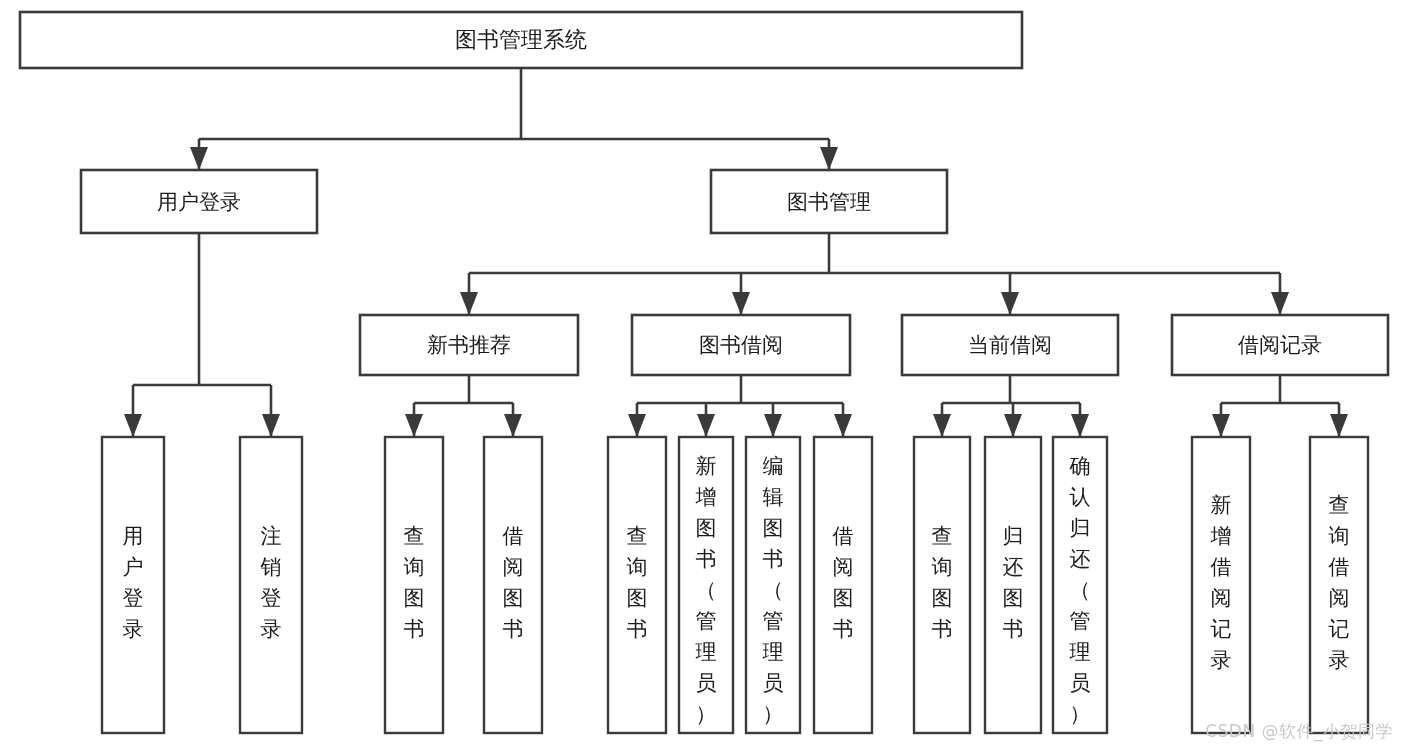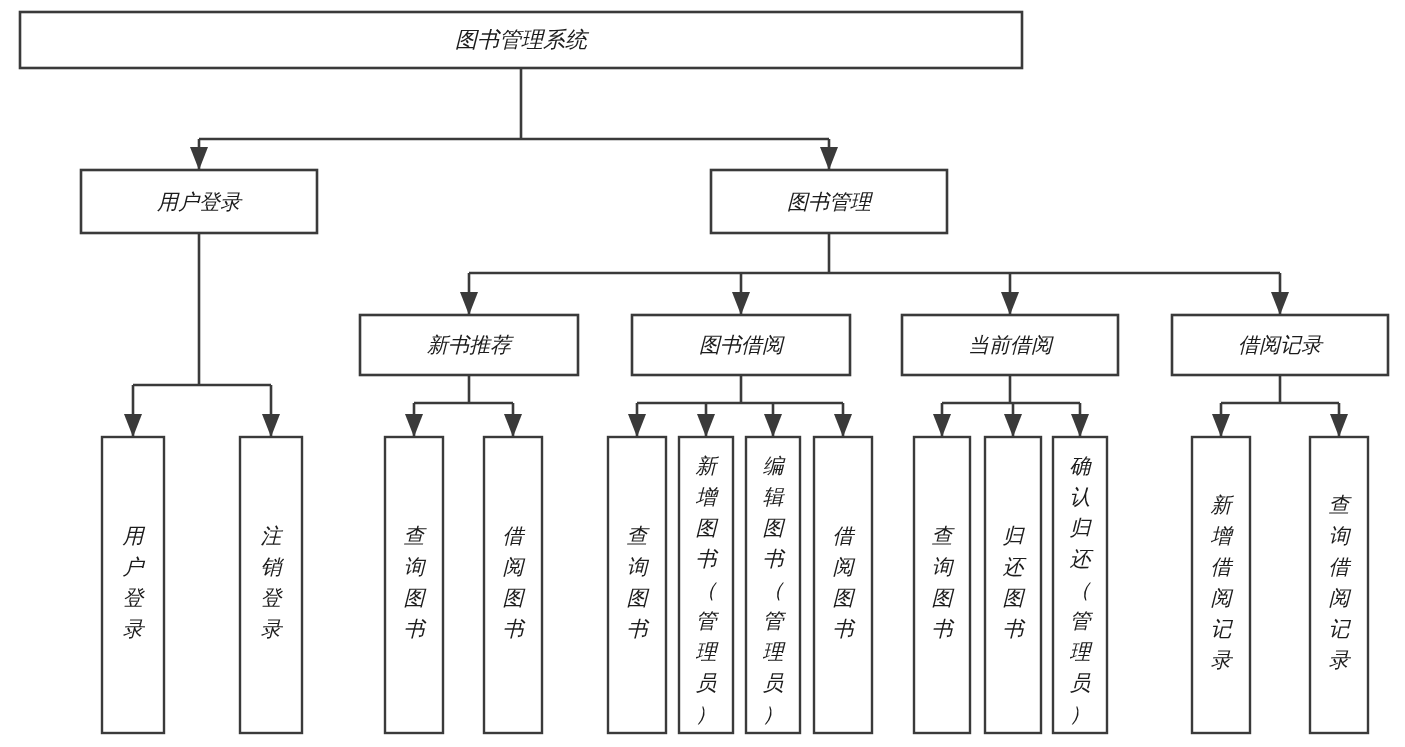--- a/index.html
+++ b/index.html
@@ -12,21 +12,20 @@
     height: 747px;
     font-family: "DejaVu Sans", "Liberation Sans", sans-serif;
     overflow: hidden;
     position: relative;
   }
   #chart-root {
     position: absolute;
     top: 0; left: 0;
     width: 1405px;
     height: 747px;
-    font-style: italic;
   }
   svg.flow {
     display: block;
     width: 1405px;
     height: 747px;
   }
   .node-box {
     fill: #ffffff;
     stroke: #3a3a3a;
     stroke-width: 2.6;
@@ -207,13 +206,14 @@
         <g>
           <rect x="1192" y="437" width="58" height="296" class="node-box leaf"></rect>
           <text x="1221" y="512" class="vlabel"><tspan x="1221" dy="0">新</tspan><tspan x="1221" dy="31">增</tspan><tspan x="1221" dy="31">借</tspan><tspan x="1221" dy="31">阅</tspan><tspan x="1221" dy="31">记</tspan><tspan x="1221" dy="31">录</tspan></text>
         </g>
         <g>
           <rect x="1310" y="437" width="58" height="296" class="node-box leaf"></rect>
           <text x="1339" y="512" class="vlabel"><tspan x="1339" dy="0">查</tspan><tspan x="1339" dy="31">询</tspan><tspan x="1339" dy="31">借</tspan><tspan x="1339" dy="31">阅</tspan><tspan x="1339" dy="31">记</tspan><tspan x="1339" dy="31">录</tspan></text>
         </g>
       </g>
   </svg>
+  <div class="watermark">CSDN @软件_小贺同学</div>
 </div>
 
 </body></html>

